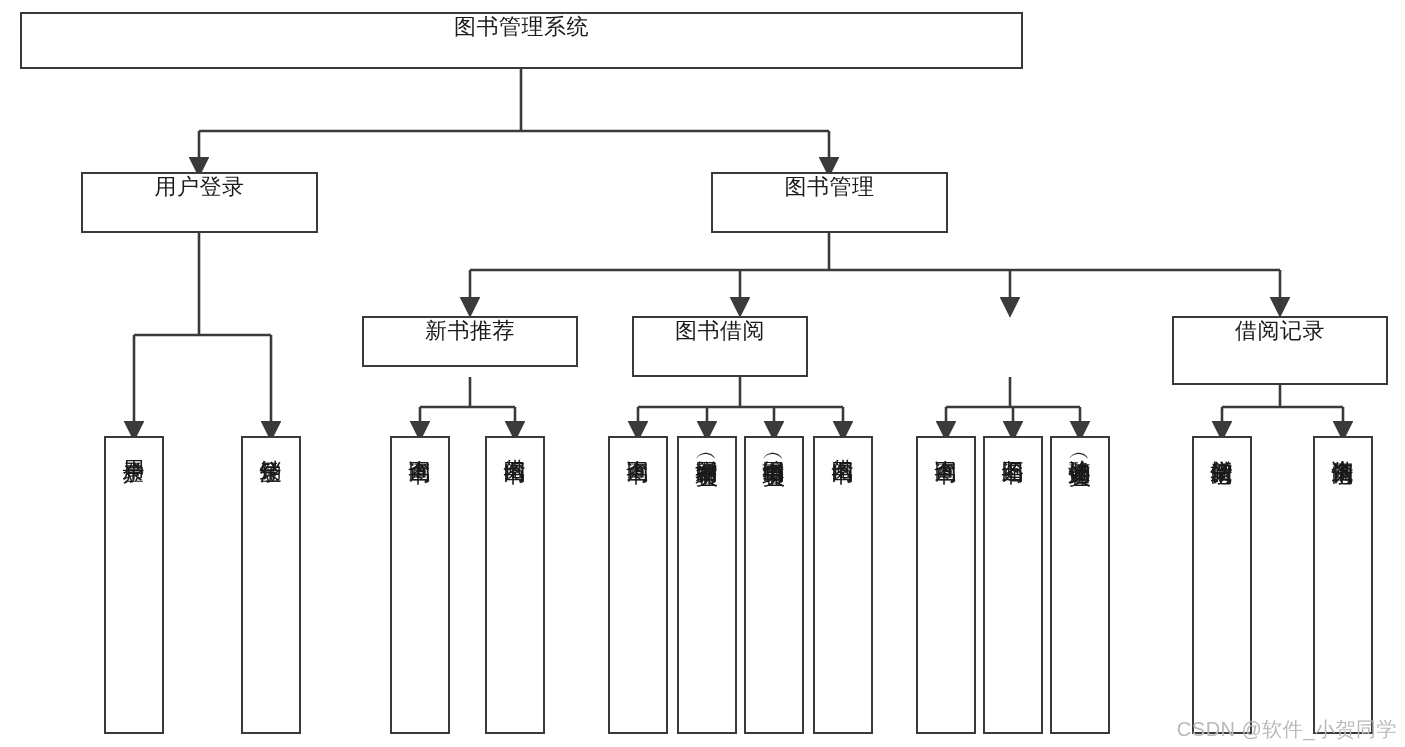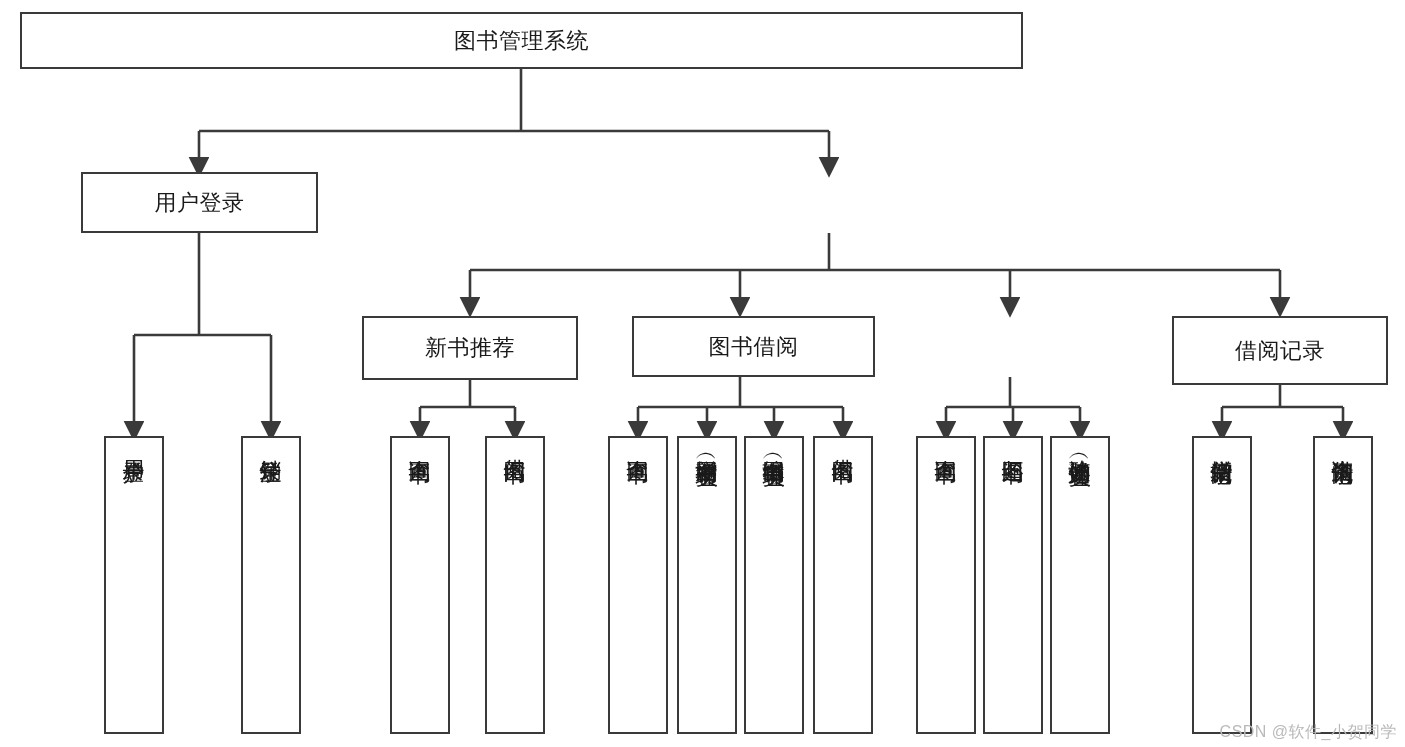--- a/index.html
+++ b/index.html
@@ -26,21 +26,21 @@
     width: 1405px;
     height: 747px;
     pointer-events: none;
   }
   .node {
     position: absolute;
     box-sizing: border-box;
     border: 2.5px solid #3a3a3a;
     background: #ffffff;
     display: flex;
-    align-items: center;
+    align-items: flex-start;
     justify-content: center;
     color: #1a1a1a;
   }
   .node-label {
     display: block;
     text-align: center;
     line-height: 1.18;
     color: #1a1a1a;
   }
   .node.horizontal .node-label {
@@ -58,21 +58,21 @@
     font-size: 22px;
     line-height: 1.05;
     letter-spacing: 1px;
     white-space: nowrap;
     transform: none;
   }
   .watermark {
     position: absolute;
     right: 8px;
     bottom: 4px;
-    font-size: 16px;
+    font-size: 20px;
     color: #b9b9b9;
     letter-spacing: 0.5px;
     white-space: nowrap;
   }
 </style>
 </head>
 <body>
 
 <div id="diagram-root">
 
@@ -127,26 +127,29 @@
   </svg>
 
   <div class="node horizontal" style="left:20px; top:12px; width:1003px; height:57px;">
     <span class="node-label">图书管理系统</span>
   </div>
 
   <div class="node horizontal" style="left:81px; top:172px; width:237px; height:61px;">
     <span class="node-label">用户登录</span>
   </div>
 
-
-  <div class="node horizontal" style="left:362px; top:316px; width:216px; height:64px;">
+  <div class="node horizontal" style="left:711px; top:172px; width:237px; height:61px;">
+    <span class="node-label">图书管理</span>
+  </div>
+
+  <div class="node horizontal" style="left:362px; top:316px; width:216px; height:51px;">
     <span class="node-label">新书推荐</span>
   </div>
 
-  <div class="node horizontal" style="left:632px; top:316px; width:243px; height:61px;">
+  <div class="node horizontal" style="left:632px; top:316px; width:176px; height:61px;">
     <span class="node-label">图书借阅</span>
   </div>
 
 
   <div class="node horizontal" style="left:1172px; top:316px; width:216px; height:69px;">
     <span class="node-label">借阅记录</span>
   </div>
 
   <div class="node vertical" style="left:104px; top:436px; width:60px; height:298px;">
     <span class="node-label">用户登录</span>

